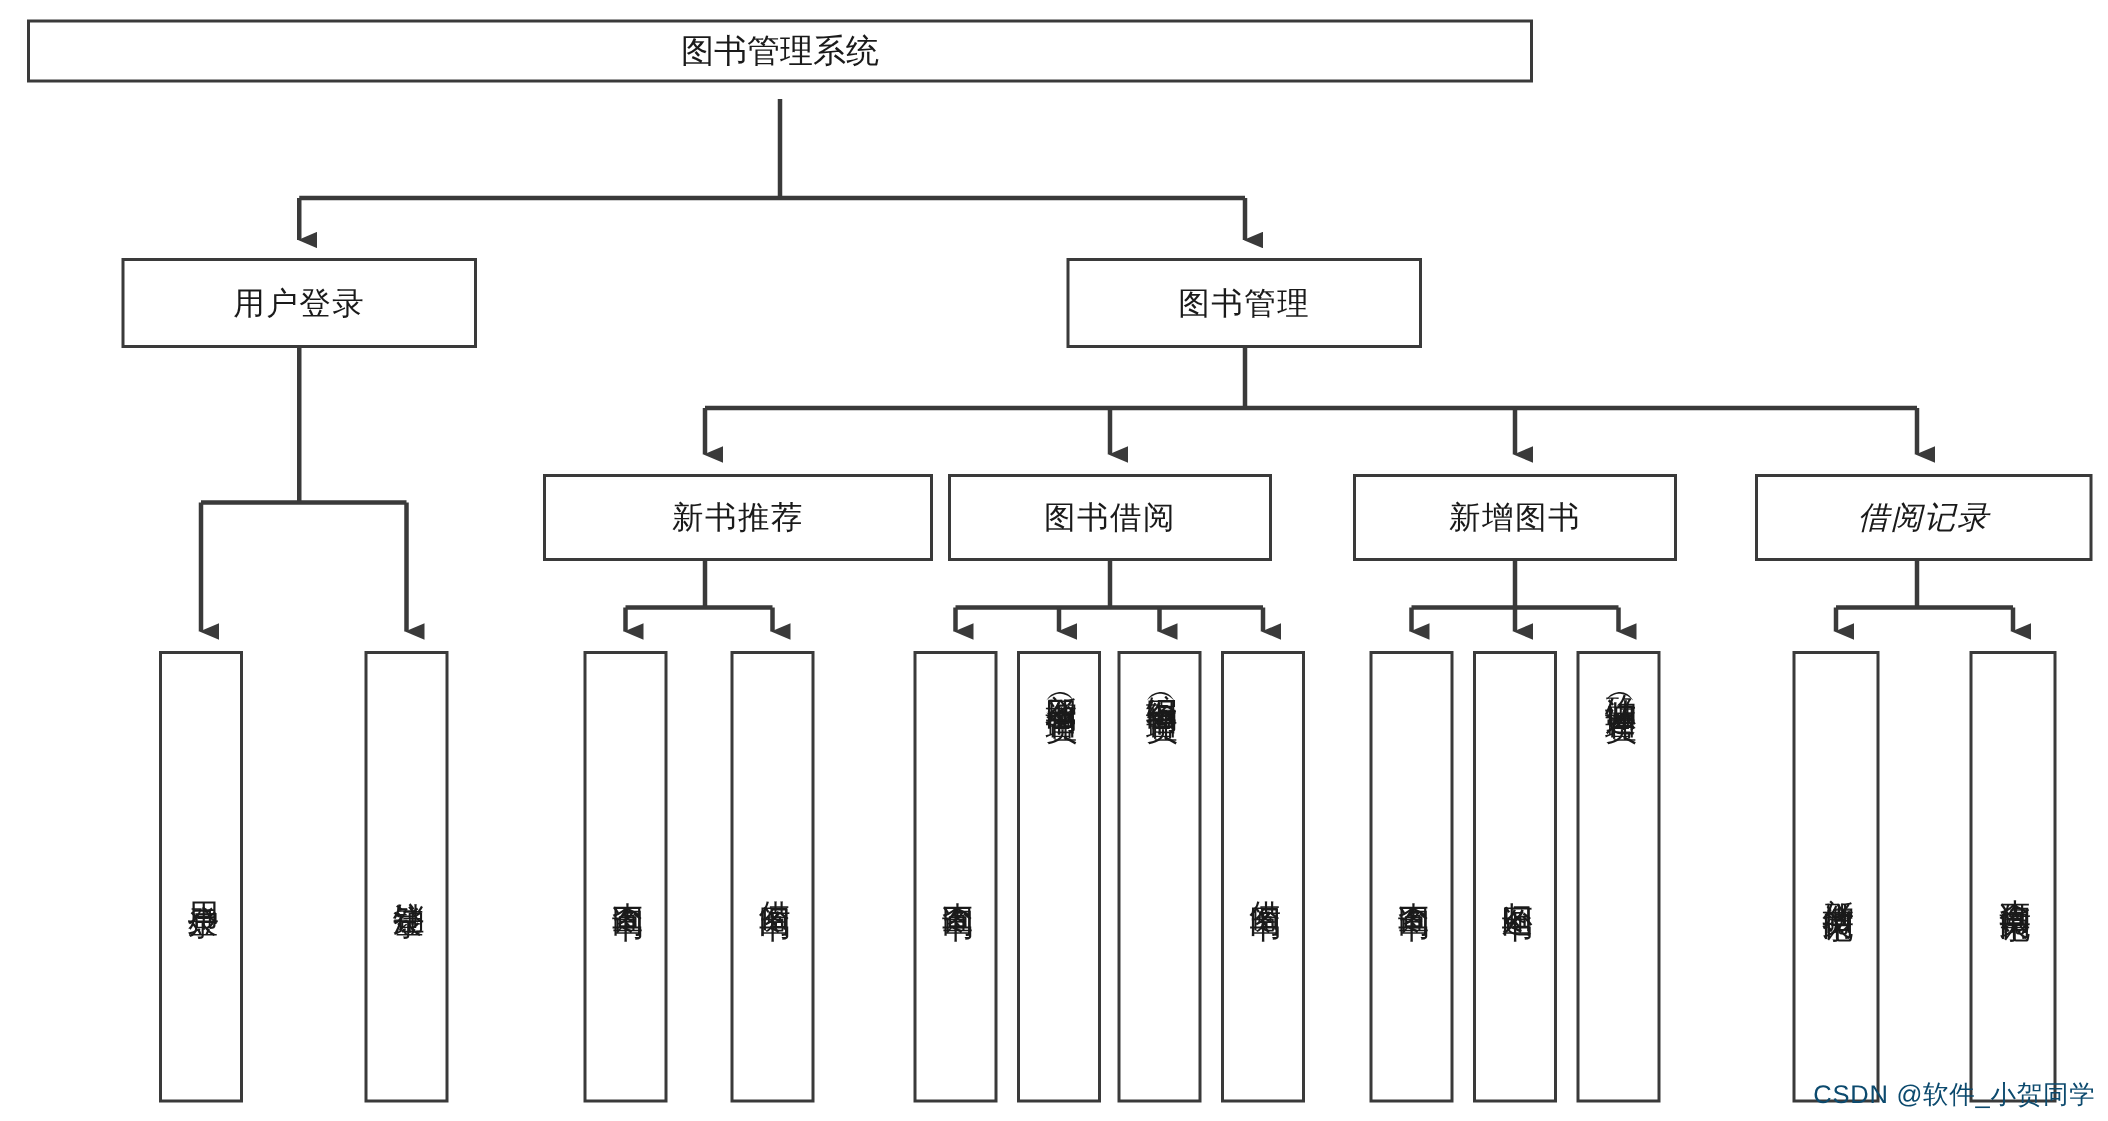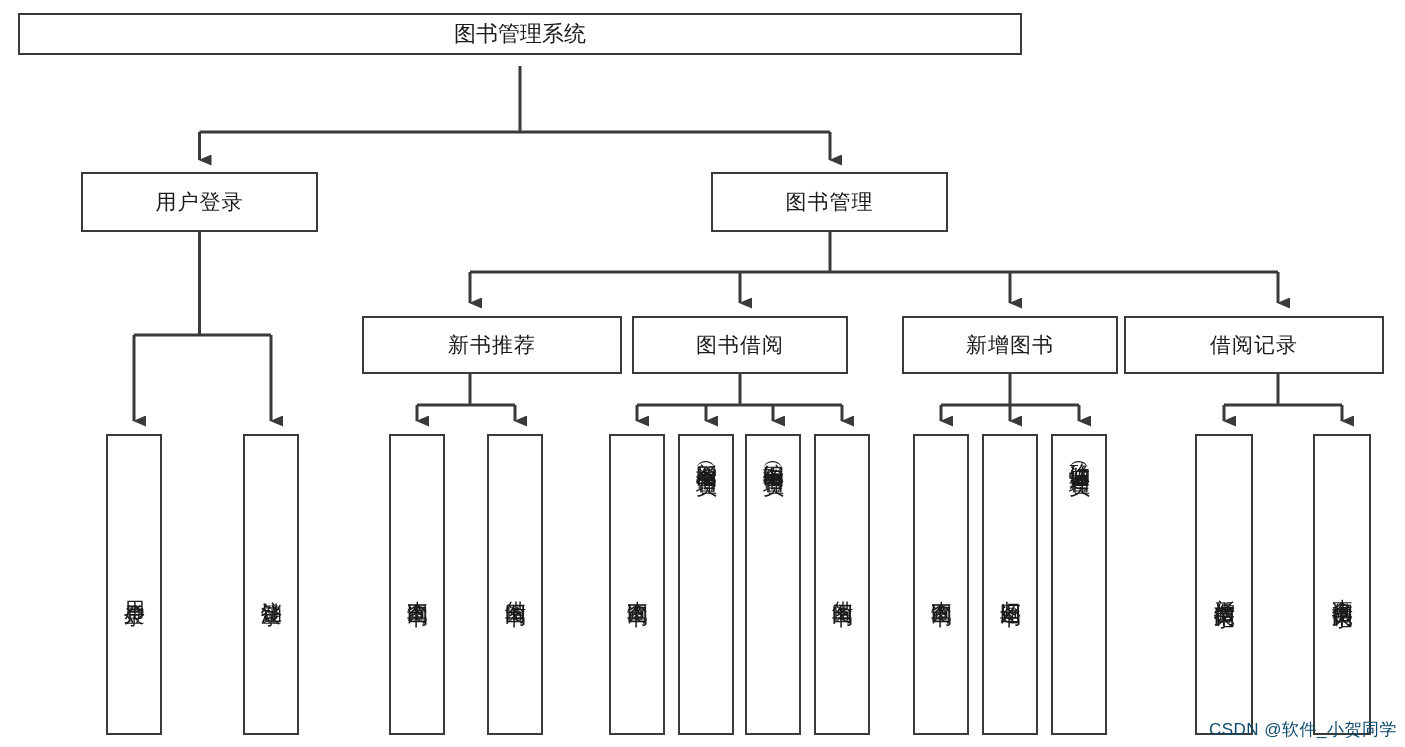--- a/index.html
+++ b/index.html
@@ -149,21 +149,21 @@
   </div>
 
   <div class="node horiz" style="left:632px; top:316px; width:216px; height:58px;">
     <span>图书借阅</span>
   </div>
 
   <div class="node horiz" style="left:902px; top:316px; width:216px; height:58px;">
     <span>新增图书</span>
   </div>
 
-  <div class="node horiz" style="left:1124px; top:316px; width:260px; height:58px;">
+  <div class="node horiz" style="left:1170px; top:316px; width:225px; height:58px;font-style:italic;">
     <span>借阅记录</span>
   </div>
 
   <div class="node leaf" style="left:106px; top:434px; width:56px; height:301px;">
     <div class="leaf-inner">
       <span class="vlabel">用户登录</span>
     </div>
   </div>
 
   <div class="node leaf" style="left:243px; top:434px; width:56px; height:301px;">

